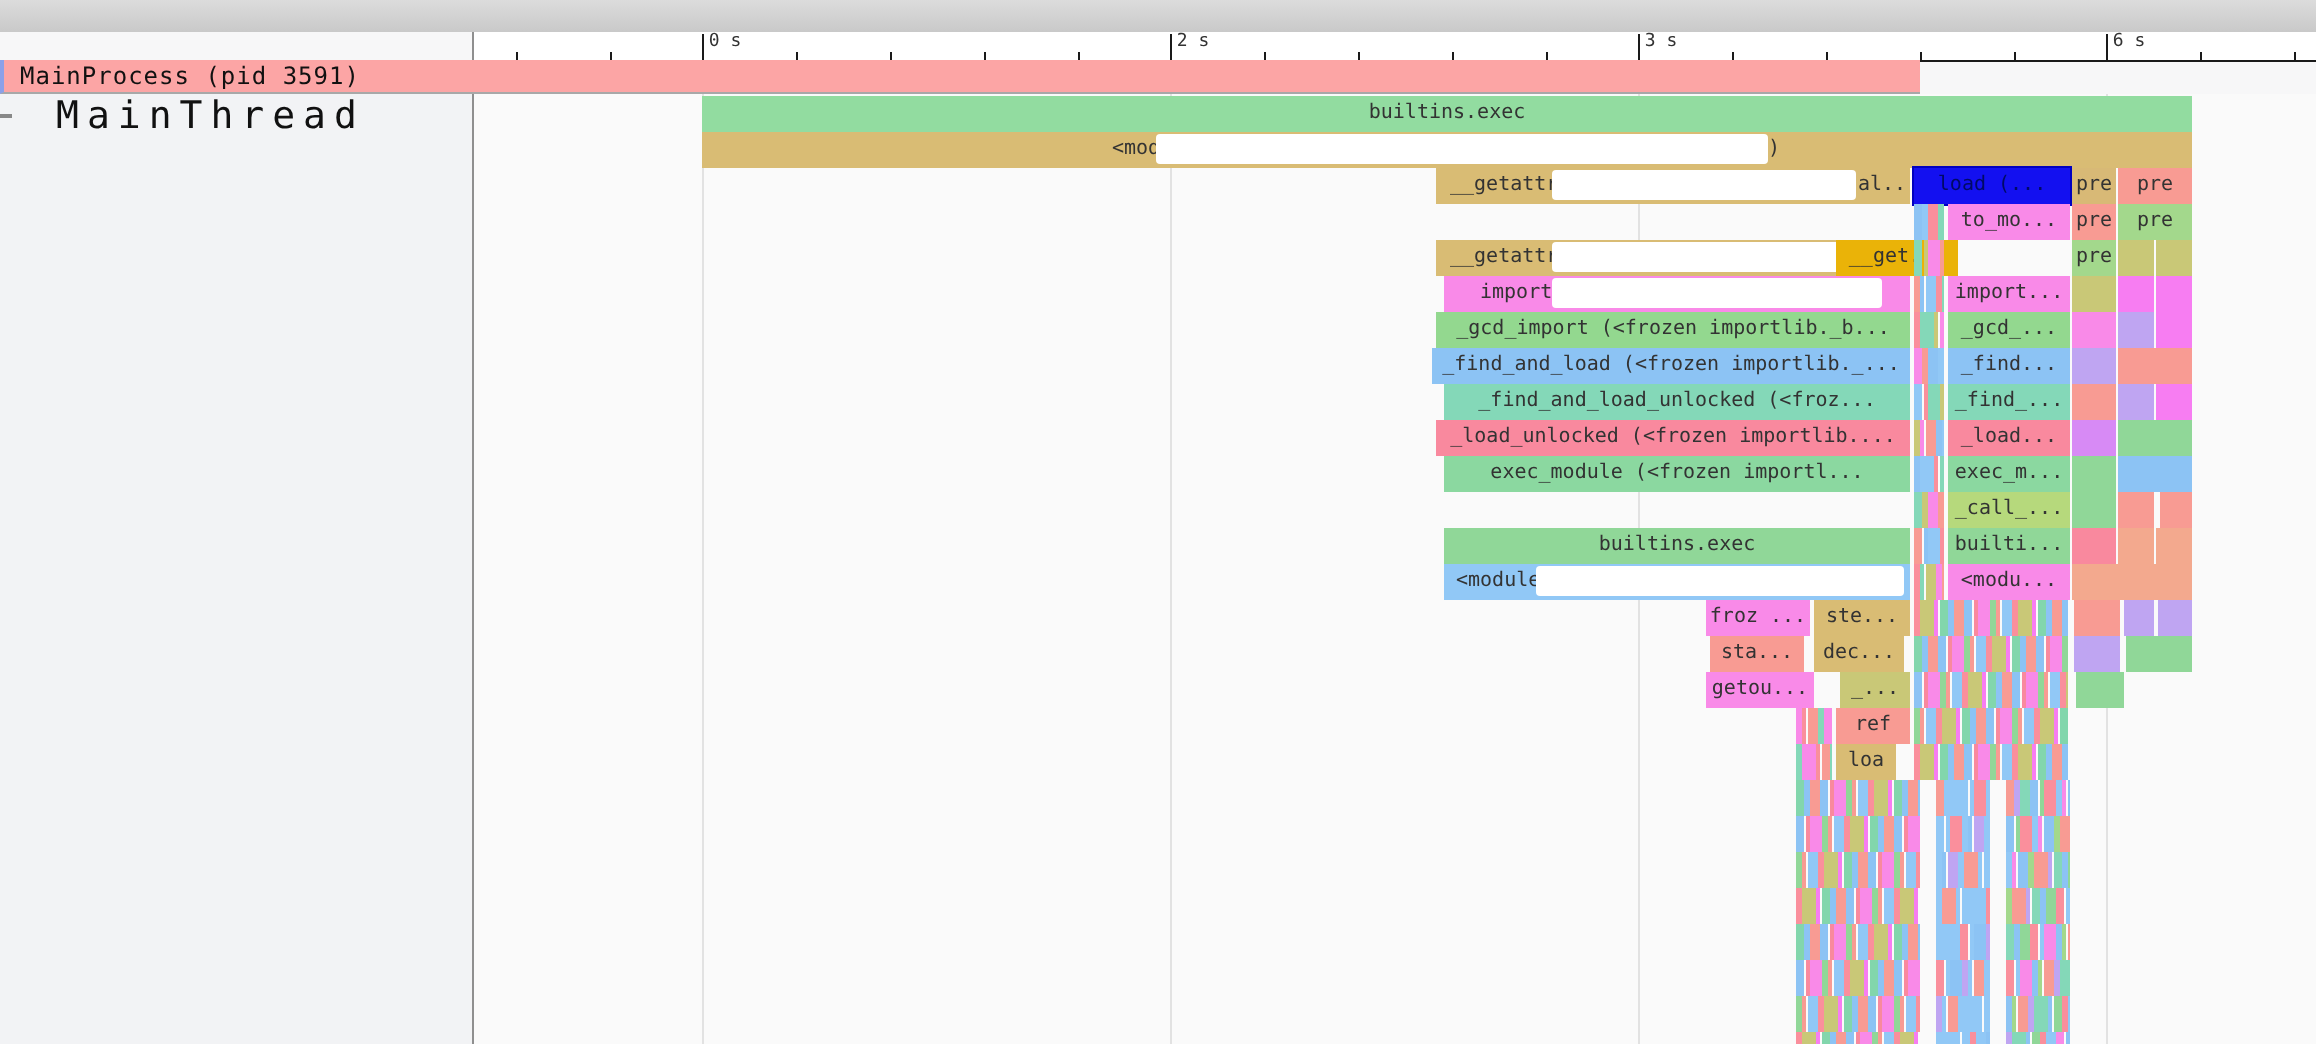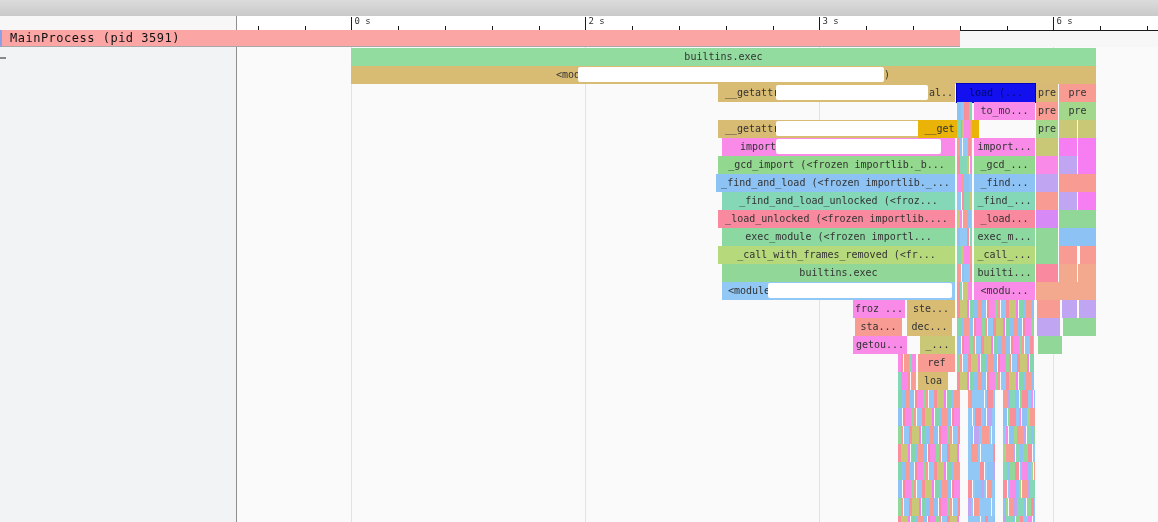--- a/index.html
+++ b/index.html
@@ -78,21 +78,20 @@
       <div class="bar" style="left: 1059px; top: 192px; width: 18px; background: rgb(191, 165, 242);"></div>
       <div class="bar" style="left: 1078px; top: 192px; width: 18px; background: rgb(247, 125, 242);"></div>
       <div class="bar" style="left: 718px; top: 210px; width: 237px; background: rgb(249, 137, 158);">_load_unlocked (&lt;frozen importlib....</div>
       <div class="bar" style="left: 974px; top: 210px; width: 61px; background: rgb(249, 137, 158);">_load...</div>
       <div class="bar" style="left: 1036px; top: 210px; width: 22px; background: rgb(215, 138, 245);"></div>
       <div class="bar" style="left: 1059px; top: 210px; width: 37px; background: rgb(144, 215, 152);"></div>
       <div class="bar" style="left: 722px; top: 228px; width: 233px; background: rgb(139, 216, 160);">exec_module (&lt;frozen importl...</div>
       <div class="bar" style="left: 974px; top: 228px; width: 61px; background: rgb(139, 216, 160);">exec_m...</div>
       <div class="bar" style="left: 1036px; top: 228px; width: 22px; background: rgb(144, 215, 152);"></div>
       <div class="bar" style="left: 1059px; top: 228px; width: 37px; background: rgb(140, 195, 244);"></div>
-      <div class="bar" style="left: 718px; top: 246px; width: 237px; background: rgb(182, 217, 124);">_call_with_frames_removed (&lt;fr...</div>
       <div class="bar" style="left: 974px; top: 246px; width: 61px; background: rgb(182, 217, 124);">_call_...</div>
       <div class="bar" style="left: 1036px; top: 246px; width: 22px; background: rgb(144, 215, 152);"></div>
       <div class="bar" style="left: 1059px; top: 246px; width: 18px; background: rgb(248, 155, 147);"></div>
       <div class="bar" style="left: 1080px; top: 246px; width: 16px; background: rgb(248, 155, 147);"></div>
       <div class="bar" style="left: 722px; top: 264px; width: 233px; background: rgb(144, 215, 152);">builtins.exec</div>
       <div class="bar" style="left: 974px; top: 264px; width: 61px; background: rgb(144, 215, 152);">builti...</div>
       <div class="bar" style="left: 1036px; top: 264px; width: 22px; background: rgb(249, 137, 158);"></div>
       <div class="bar" style="left: 1059px; top: 264px; width: 18px; background: rgb(243, 169, 142);"></div>
       <div class="bar" style="left: 1078px; top: 264px; width: 18px; background: rgb(243, 169, 142);"></div>
       <div class="bar" style="left: 722px; top: 282px; width: 233px; background: rgb(145, 200, 246);"><span class="abs-t" style="left: 6px;">&lt;module&gt; (</span><div class="whitebox" style="left: 46px; width: 184px;"></div></div>
@@ -508,20 +507,21 @@
       <div class="bar" style="left: 1003px; top: 516px; width: 3px; background: rgb(191, 165, 242);"></div>
       <div class="bar" style="left: 1006px; top: 516px; width: 7px; background: rgb(132, 216, 184);"></div>
       <div class="bar" style="left: 1013px; top: 516px; width: 2px; background: rgb(140, 195, 244);"></div>
       <div class="bar" style="left: 1016px; top: 516px; width: 4px; background: rgb(144, 215, 152);"></div>
       <div class="bar" style="left: 1020px; top: 516px; width: 3px; background: rgb(250, 143, 156);"></div>
       <div class="bar" style="left: 1023px; top: 516px; width: 5px; background: rgb(145, 200, 246);"></div>
       <div class="bar" style="left: 1028px; top: 516px; width: 4px; background: rgb(249, 138, 232);"></div>
       <div class="bar" style="left: 1033px; top: 516px; width: 2px; background: rgb(140, 195, 244);"></div>
     </div>
   <div id="leftpanel"></div>
+  <div id="threadlabel">MainThread</div>
   <div id="collapse-dash"></div>
   <div id="divider"></div>
   <div id="topstrip"></div>
   <div id="ruler">
       <div class="tick minor" style="left: 20.8px;"></div>
       <div class="tick minor" style="left: 67.6px;"></div>
       <div class="tick major" style="left: 114.4px;"></div>
       <div class="tick-label" style="left: 117.4px;">0 s</div>
       <div class="tick minor" style="left: 161.2px;"></div>
       <div class="tick minor" style="left: 208px;"></div>

